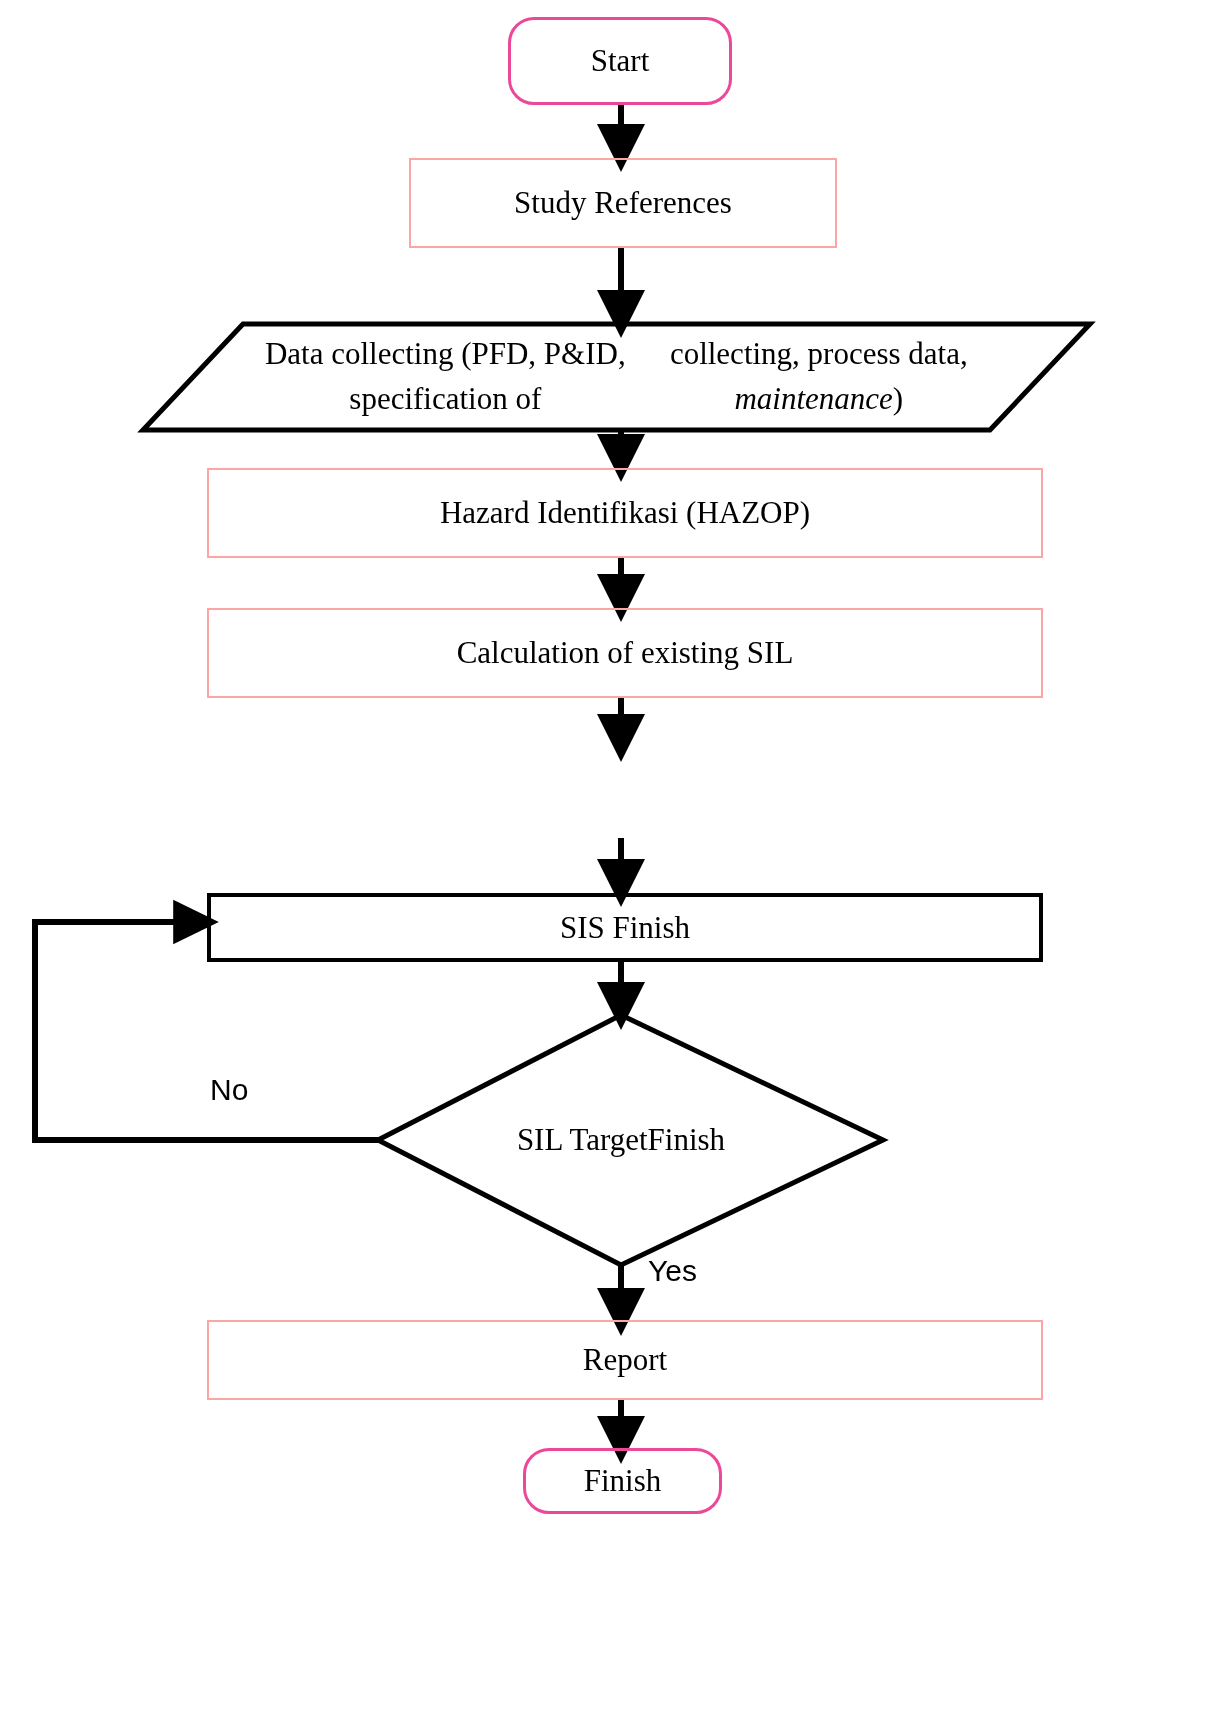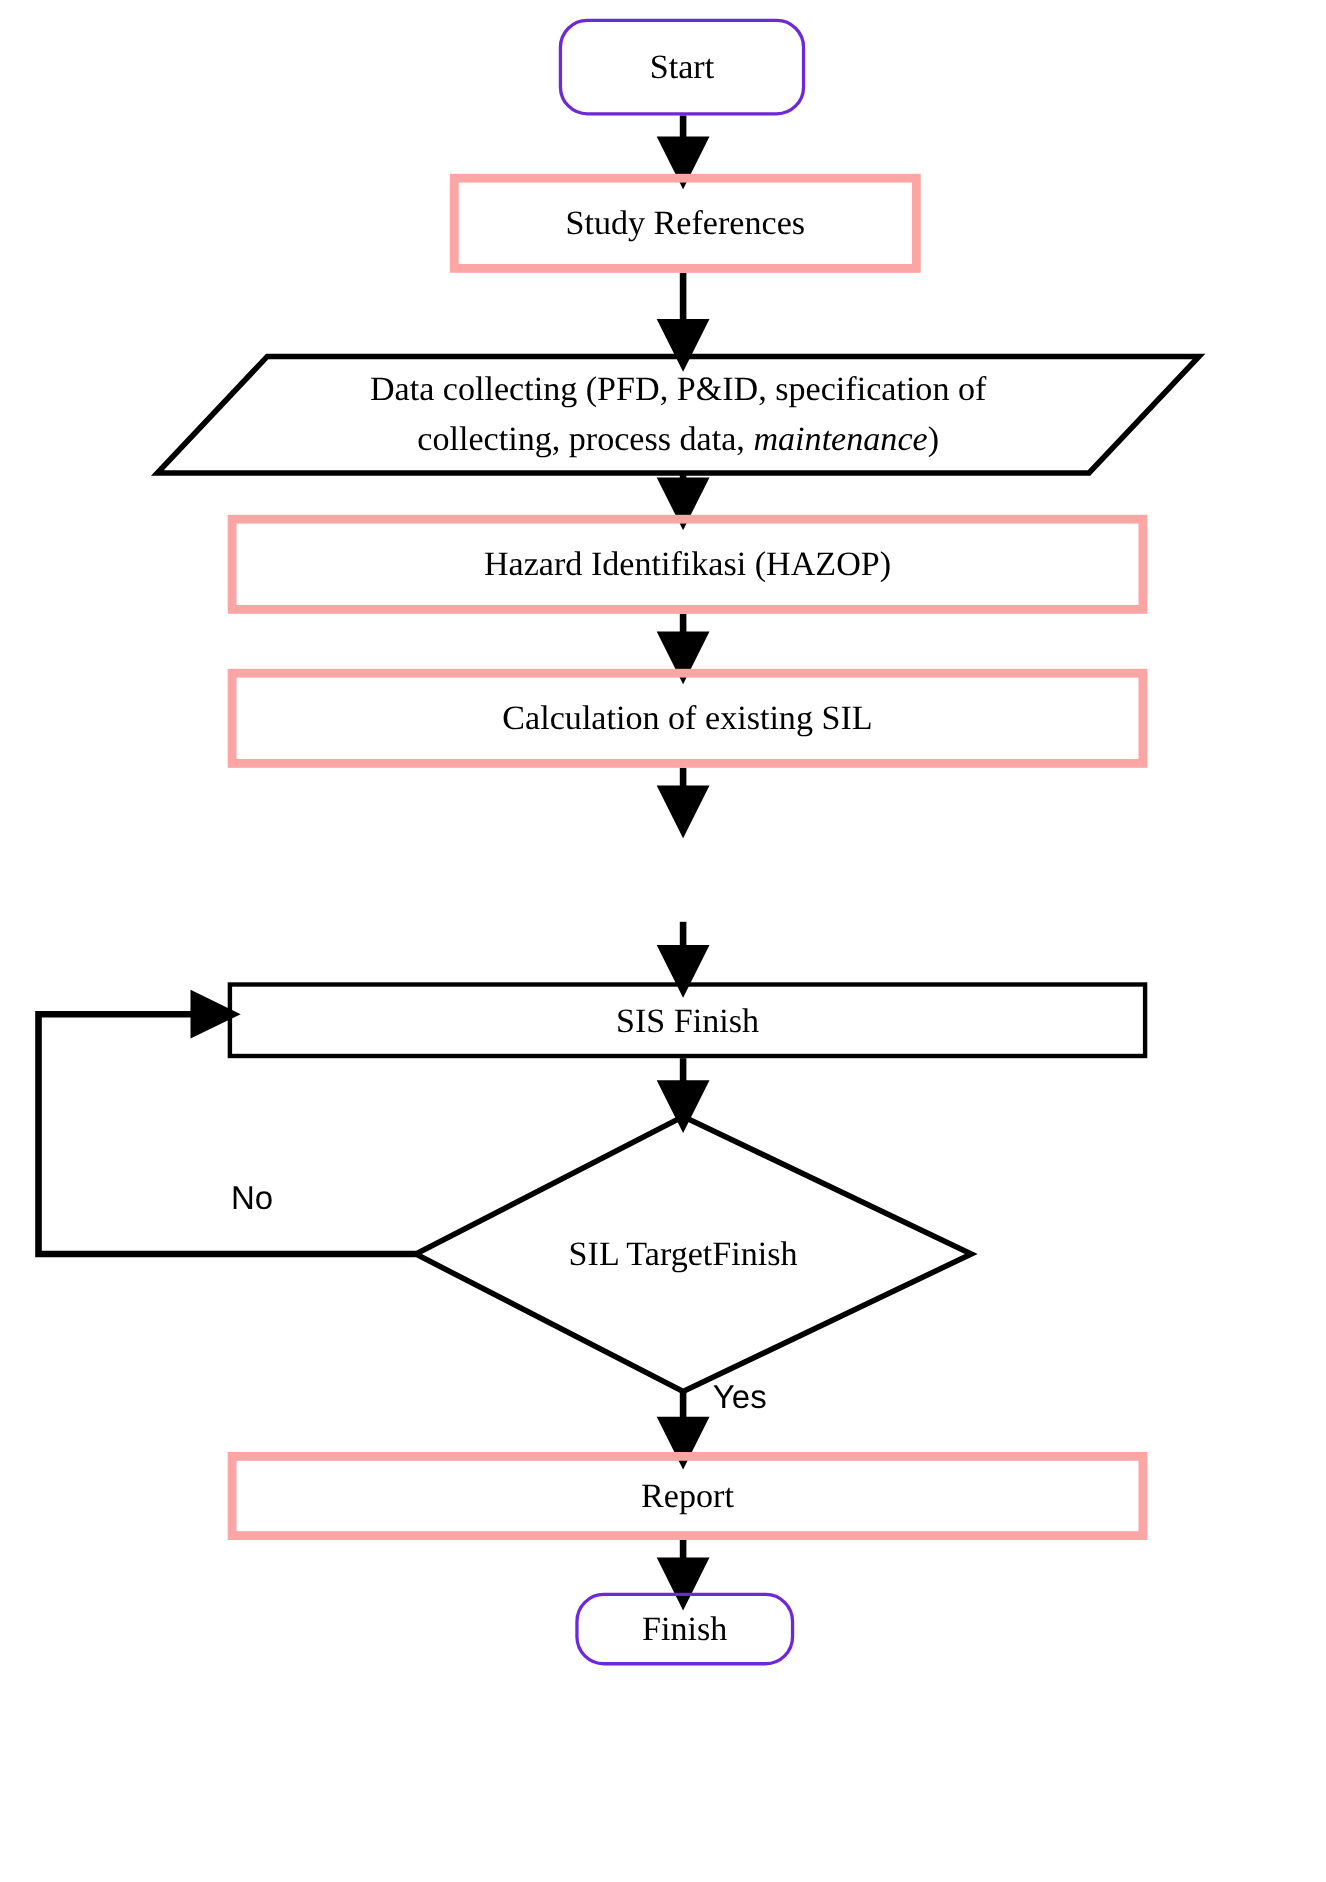--- a/index.html
+++ b/index.html
@@ -2,23 +2,23 @@
 <html><head>
 <meta charset="utf-8">
 <style>
   html,body{margin:0;padding:0;background:#ffffff;}
   body{width:1205px;height:1711px;position:relative;overflow:hidden;
        font-family:"Liberation Serif","DejaVu Serif",serif;color:#000;}
   #canvas{position:absolute;left:0;top:0;width:1205px;height:1711px;}
   svg.layer{position:absolute;left:0;top:0;width:1205px;height:1711px;pointer-events:none;}
   .node{position:absolute;display:flex;align-items:center;justify-content:center;
         text-align:center;box-sizing:border-box;background:transparent;}
-  .rect{border:8px solid #fca5a5;}
+  .rect{border:2px solid #fca5a5;}
   .thickrect{border:4px solid #000;}
-  .round{border:3px solid #6d28d9;border-radius:26px;}
+  .round{border:3px solid #ec4899;border-radius:26px;}
   .label-serif{font-family:"Liberation Serif","DejaVu Serif",serif;}
   .label-sans{font-family:"Liberation Sans","DejaVu Sans",sans-serif;}
   .t-start{font-size:31px;}
   .t-box{font-size:31px;}
   .t-para{font-size:31px;line-height:1.45;}
   .t-dia{font-size:31px;line-height:1.35;}
   .t-yn{font-size:30px;}
   .ital{font-style:italic;}
   .edge-label{position:absolute;}
 </style>
@@ -63,21 +63,21 @@
   </svg>
 
   <div class="node round t-start label-serif" style="left:508px; top:17px; width:224px; height:88px;">
     <span>Start</span>
   </div>
 
   <div class="node rect t-box label-serif" style="left:409px; top:158px; width:428px; height:90px;">
     <span>Study References</span>
   </div>
 
-  <div class="node t-para label-serif" style="left:243px; top:324px; width:747px; height:106px; flex-direction:column;">
+  <div class="node t-para label-serif" style="left:243px; top:324px; width:747px; height:106px; flex-direction:row;">
     <div>Data collecting (PFD, P&amp;ID, specification of</div>
     <div>
       <span>collecting, process data, </span><span class="ital">maintenance</span><span>)</span>
     </div>
   </div>
 
   <div class="node rect t-box label-serif" style="left:207px; top:468px; width:836px; height:90px;">
     <span>Hazard Identifikasi (HAZOP)</span>
   </div>
 

